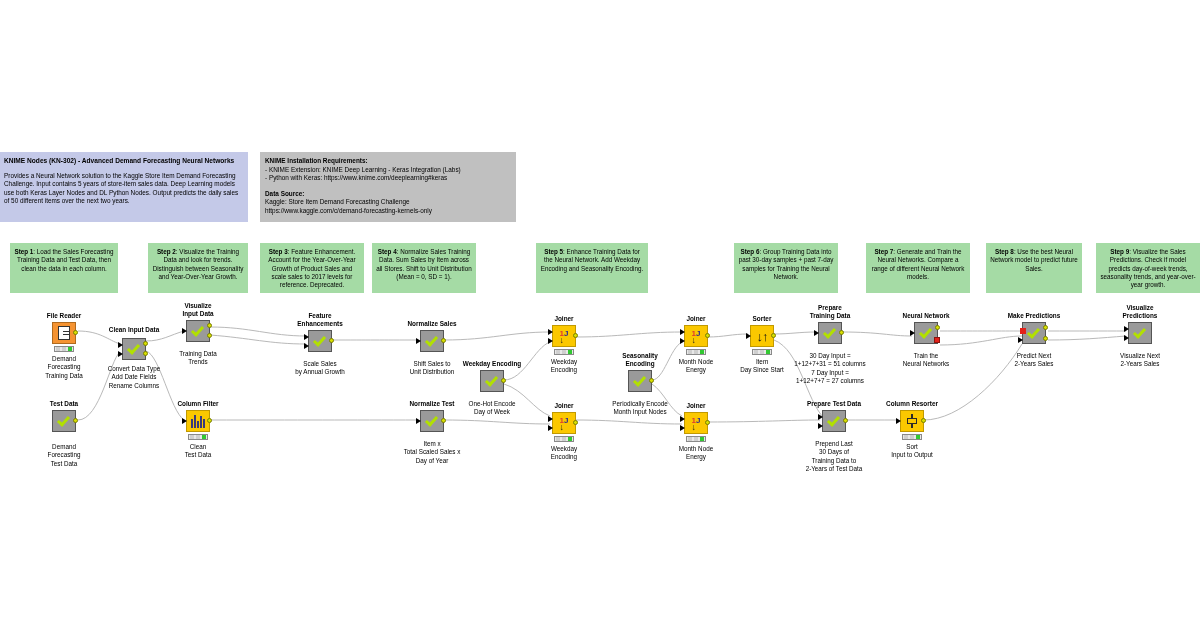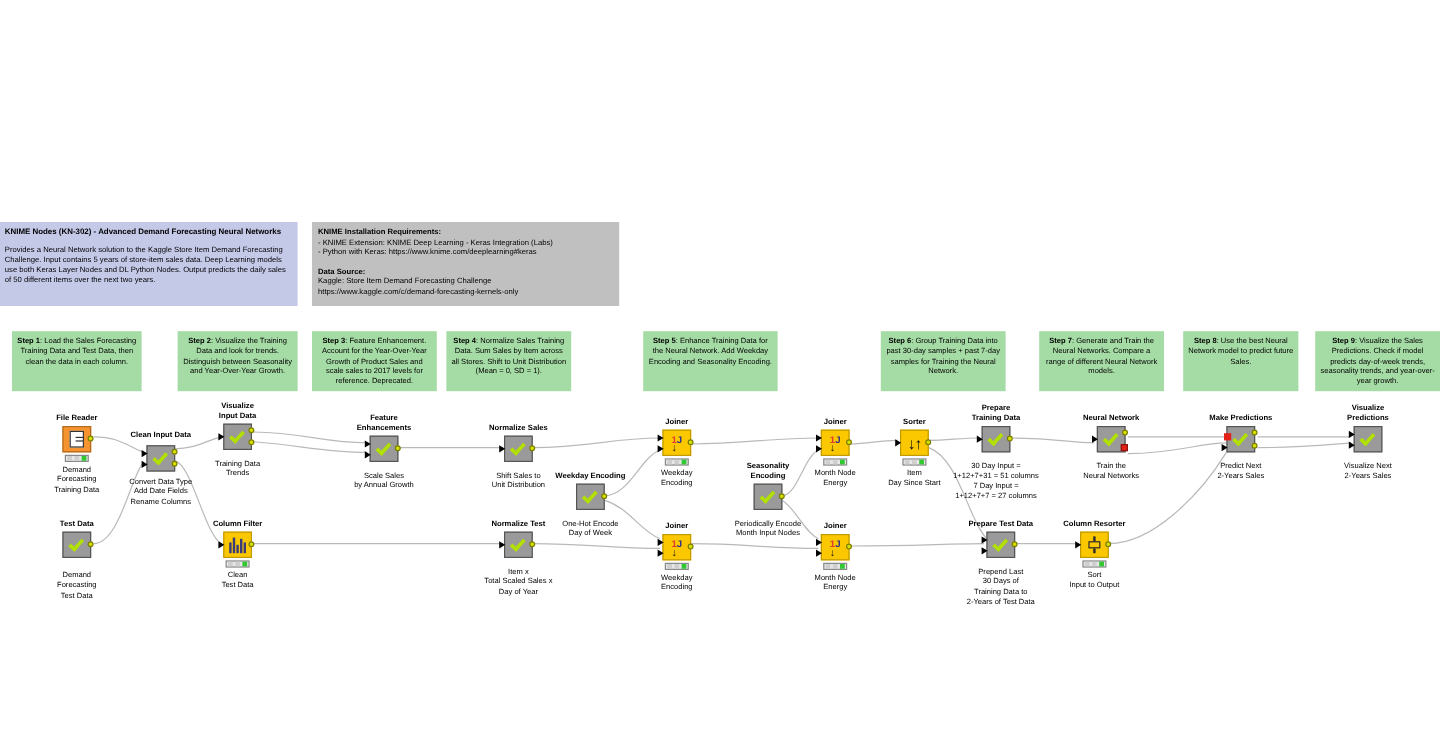--- a/index.html
+++ b/index.html
@@ -5,21 +5,21 @@
 <style>
   html,body{margin:0;padding:0;}
   body{
     width:1200px;height:630px;
     background:#ffffff;
     font-family:"Liberation Sans", sans-serif;
     color:#000;
     overflow:hidden;
     position:relative;
   }
-  #canvas{position:absolute;left:0;top:0;width:1200px;height:597px;margin-top:33px;}
+  #canvas{position:absolute;left:0;top:0;width:1200px;height:597px;}
 
   
   .anno{position:absolute;box-sizing:border-box;}
   .anno-desc{
     background:#c4c9e8;
     padding:5px 6px 4px 0px;
     font-size:6.4px;line-height:8.6px;
   }
   .anno-desc .a-title{font-weight:bold;font-size:6.6px;margin-bottom:6px;display:block;}
   .anno-desc p{margin:0;}

